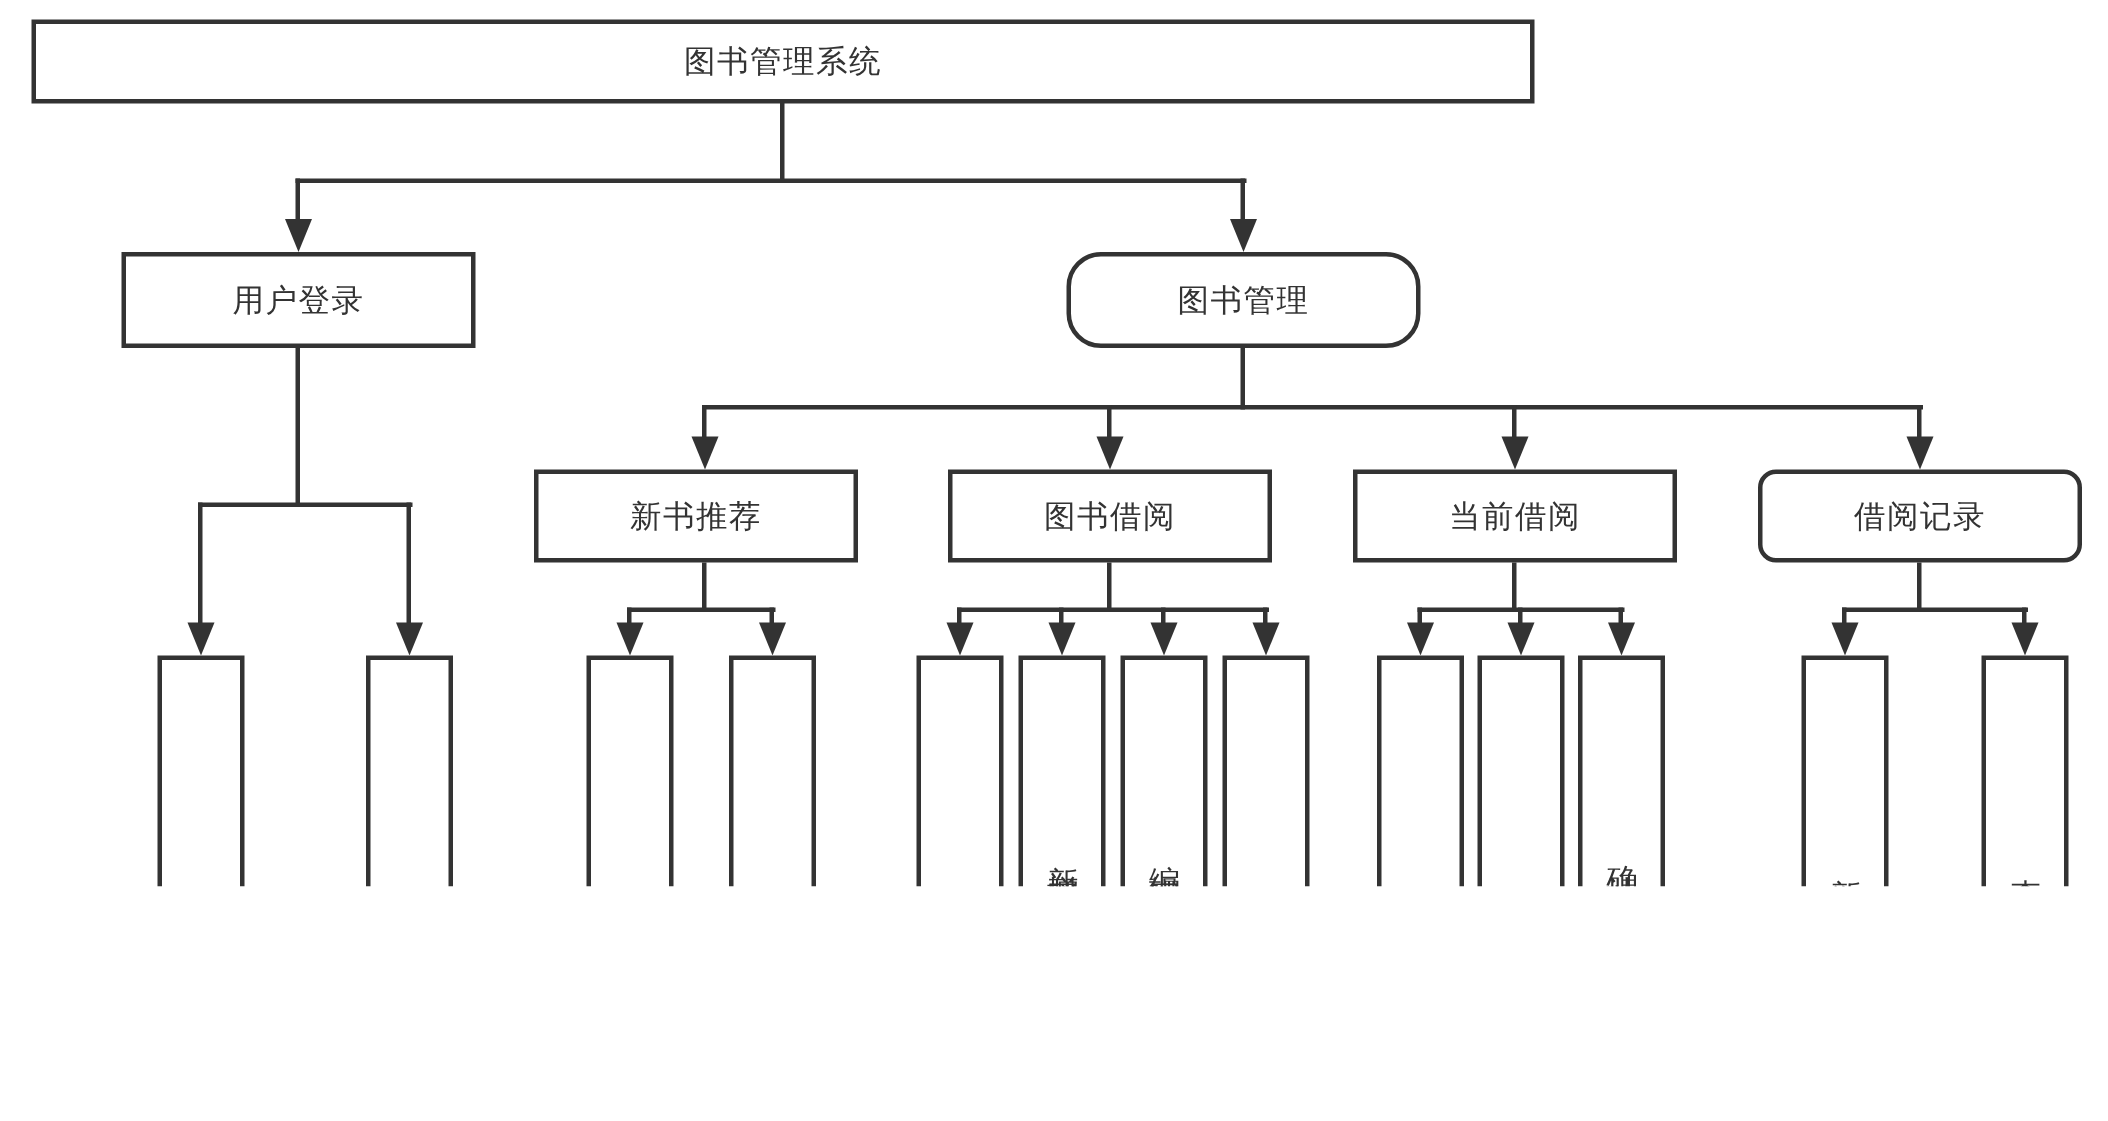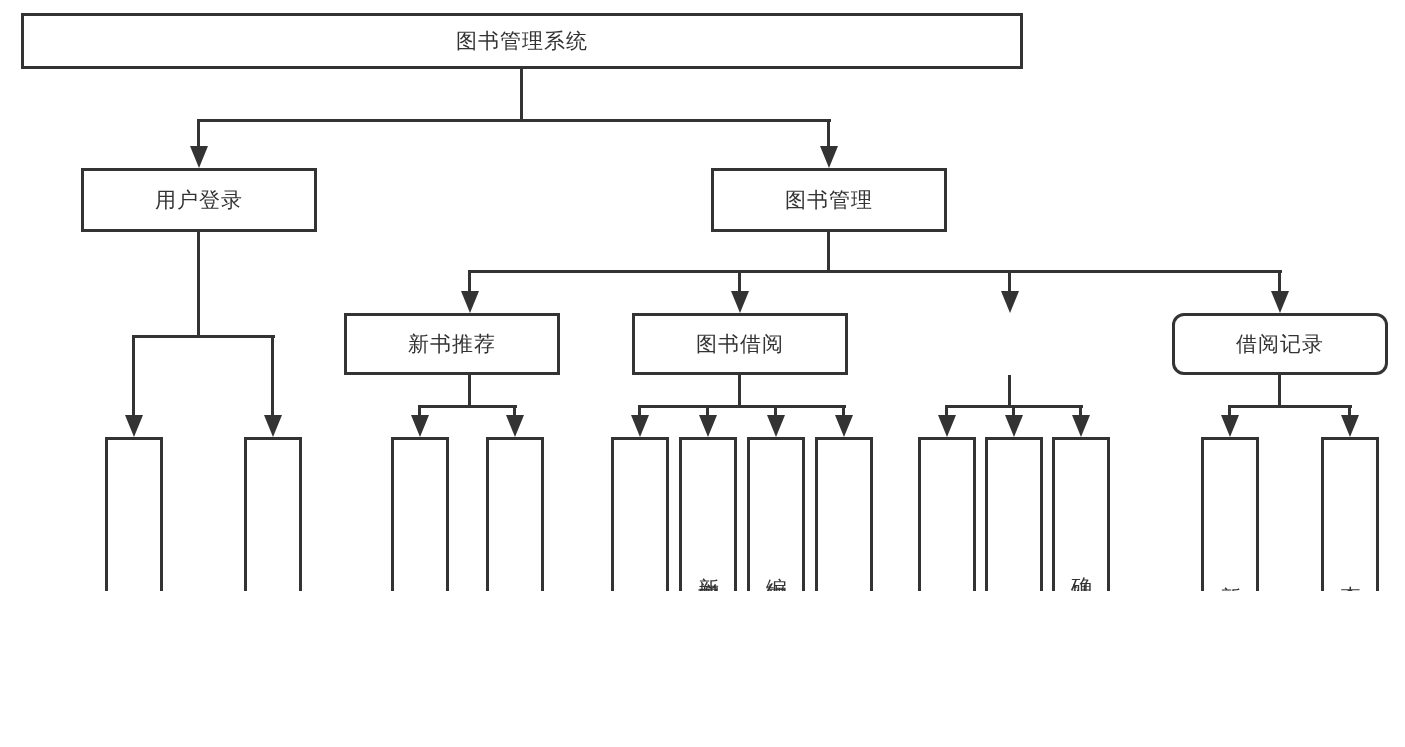--- a/index.html
+++ b/index.html
@@ -72,21 +72,21 @@
   <div class="vline" style="left:520px;top:68px;height:52px;"></div>
   <div class="hline" style="left:197px;top:119px;width:634px;"></div>
   <div class="vline" style="left:197px;top:119px;height:31px;"></div>
   <div class="arrow" style="left:190px;top:146px;"></div>
   <div class="vline" style="left:827px;top:119px;height:31px;"></div>
   <div class="arrow" style="left:820px;top:146px;"></div>
 
   <div class="hbox" style="left:81px;top:168px;width:236px;height:64px;">
     <span>用户登录</span>
   </div>
-  <div class="hbox" style="left:711px;top:168px;width:236px;height:64px;">
+  <div class="hbox" style="left:711px;top:168px;width:236px;height:64px;border-radius:23px;">
     <span>图书管理</span>
   </div>
 
   <div class="vline" style="left:197px;top:232px;height:106px;"></div>
   <div class="hline" style="left:132px;top:335px;width:143px;"></div>
   <div class="vline" style="left:132px;top:335px;height:82px;"></div>
   <div class="arrow" style="left:125px;top:415px;"></div>
   <div class="vline" style="left:271px;top:335px;height:82px;"></div>
   <div class="arrow" style="left:264px;top:415px;"></div>
 
@@ -94,25 +94,28 @@
   <div class="hline" style="left:468px;top:270px;width:814px;"></div>
   <div class="vline" style="left:468px;top:270px;height:23px;"></div>
   <div class="arrow" style="left:461px;top:291px;"></div>
   <div class="vline" style="left:738px;top:270px;height:23px;"></div>
   <div class="arrow" style="left:731px;top:291px;"></div>
   <div class="vline" style="left:1008px;top:270px;height:23px;"></div>
   <div class="arrow" style="left:1001px;top:291px;"></div>
   <div class="vline" style="left:1278px;top:270px;height:23px;"></div>
   <div class="arrow" style="left:1271px;top:291px;"></div>
 
-  <div class="hbox" style="left:344px;top:313px;width:216px;height:62px;">
+  <div class="hbox" style="left:356px;top:313px;width:216px;height:62px;">
     <span>新书推荐</span>
   </div>
   <div class="hbox" style="left:632px;top:313px;width:216px;height:62px;font-family:Liberation Mono, monospace;">
     <span>图书借阅</span>
+  </div>
+  <div class="hbox" style="left:902px;top:313px;width:216px;height:62px;">
+    <span>当前借阅</span>
   </div>
   <div class="hbox" style="left:1172px;top:313px;width:216px;height:62px;border-radius:12px;">
     <span>借阅记录</span>
   </div>
 
   <div class="vline" style="left:468px;top:375px;height:32px;"></div>
   <div class="hline" style="left:418px;top:405px;width:99px;"></div>
   <div class="vline" style="left:418px;top:405px;height:13px;"></div>
   <div class="arrow" style="left:411px;top:415px;"></div>
   <div class="vline" style="left:513px;top:405px;height:13px;"></div>

